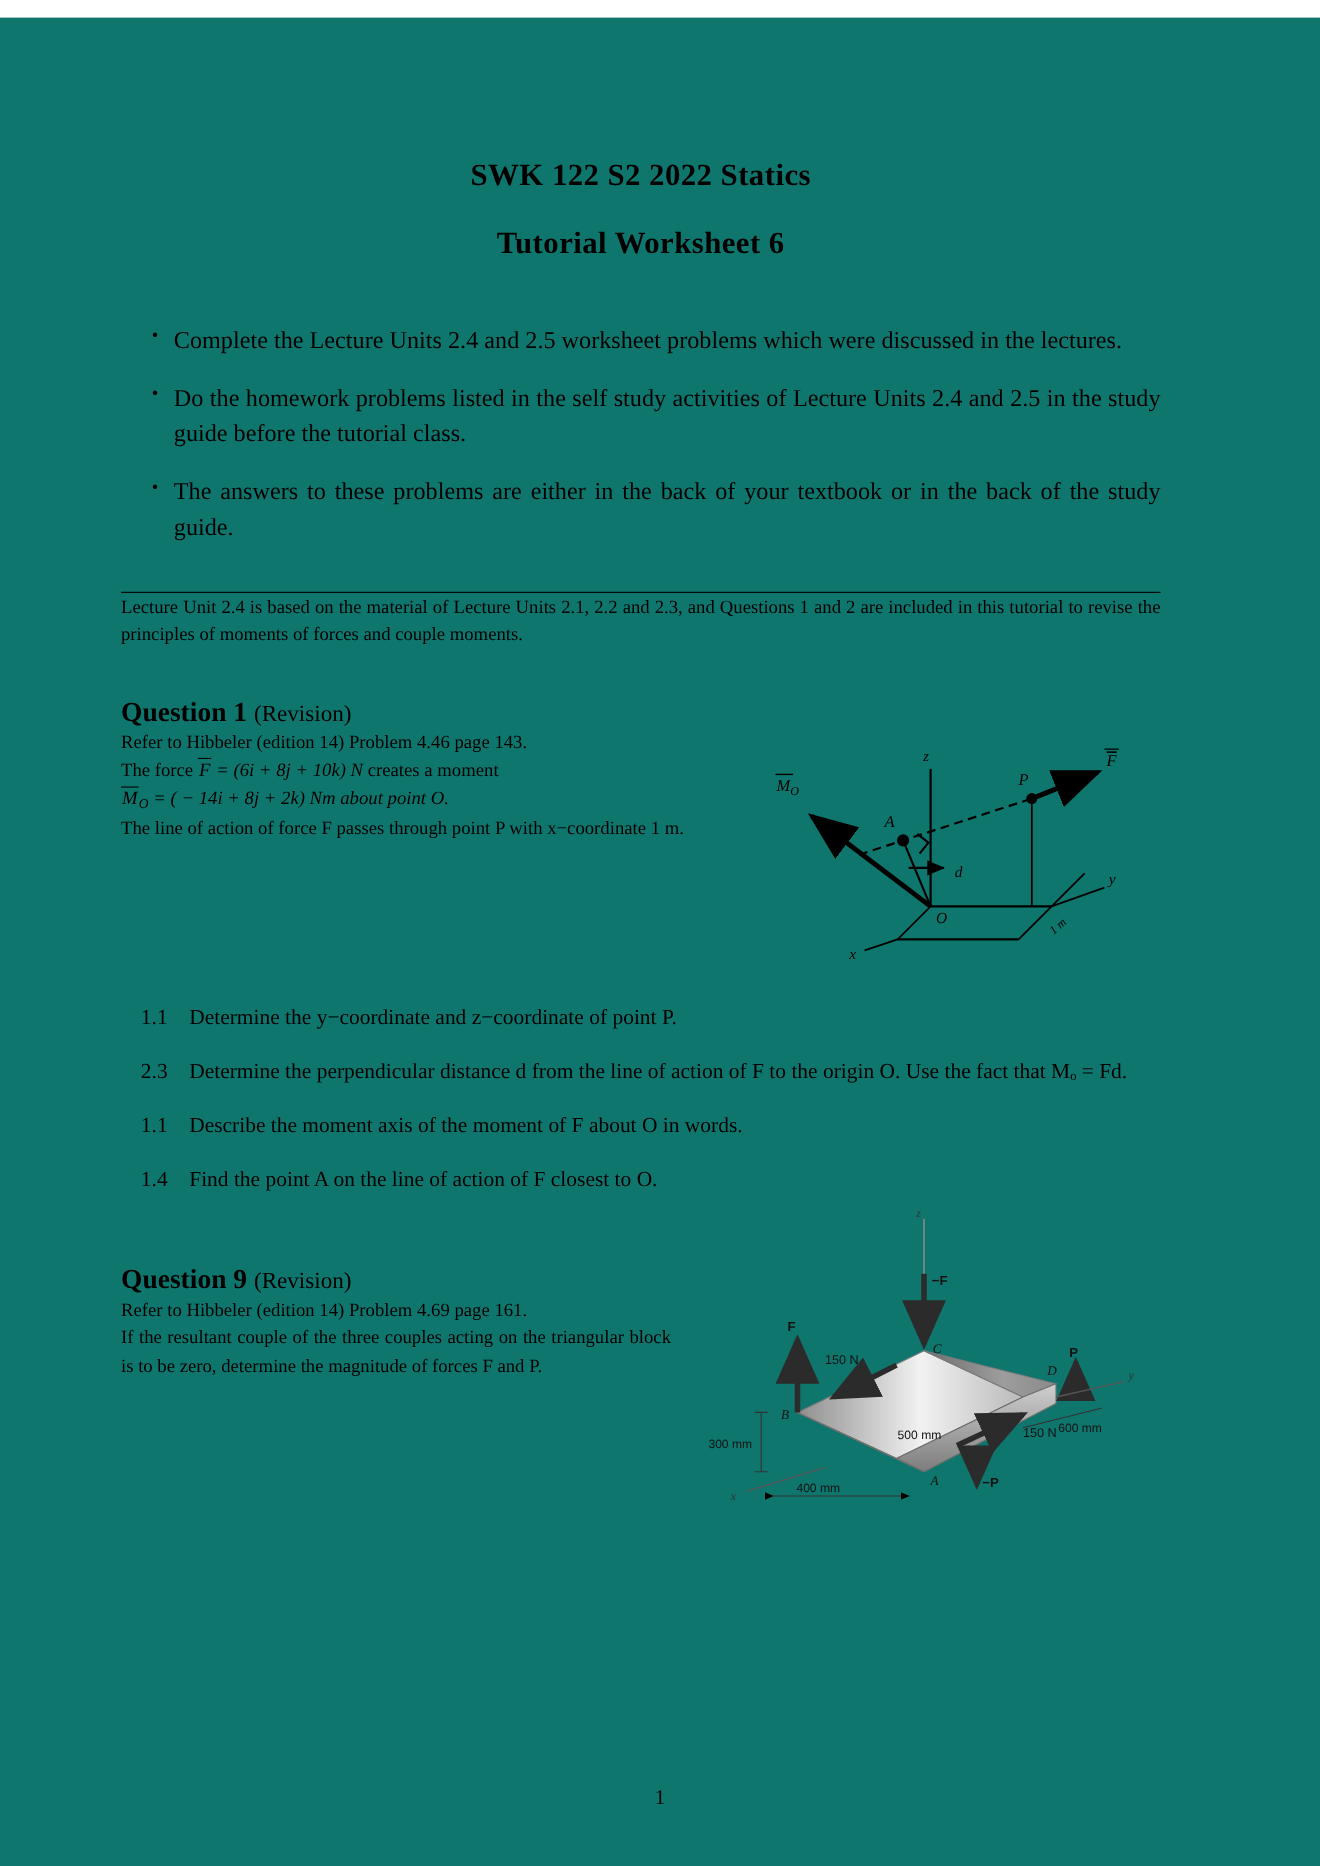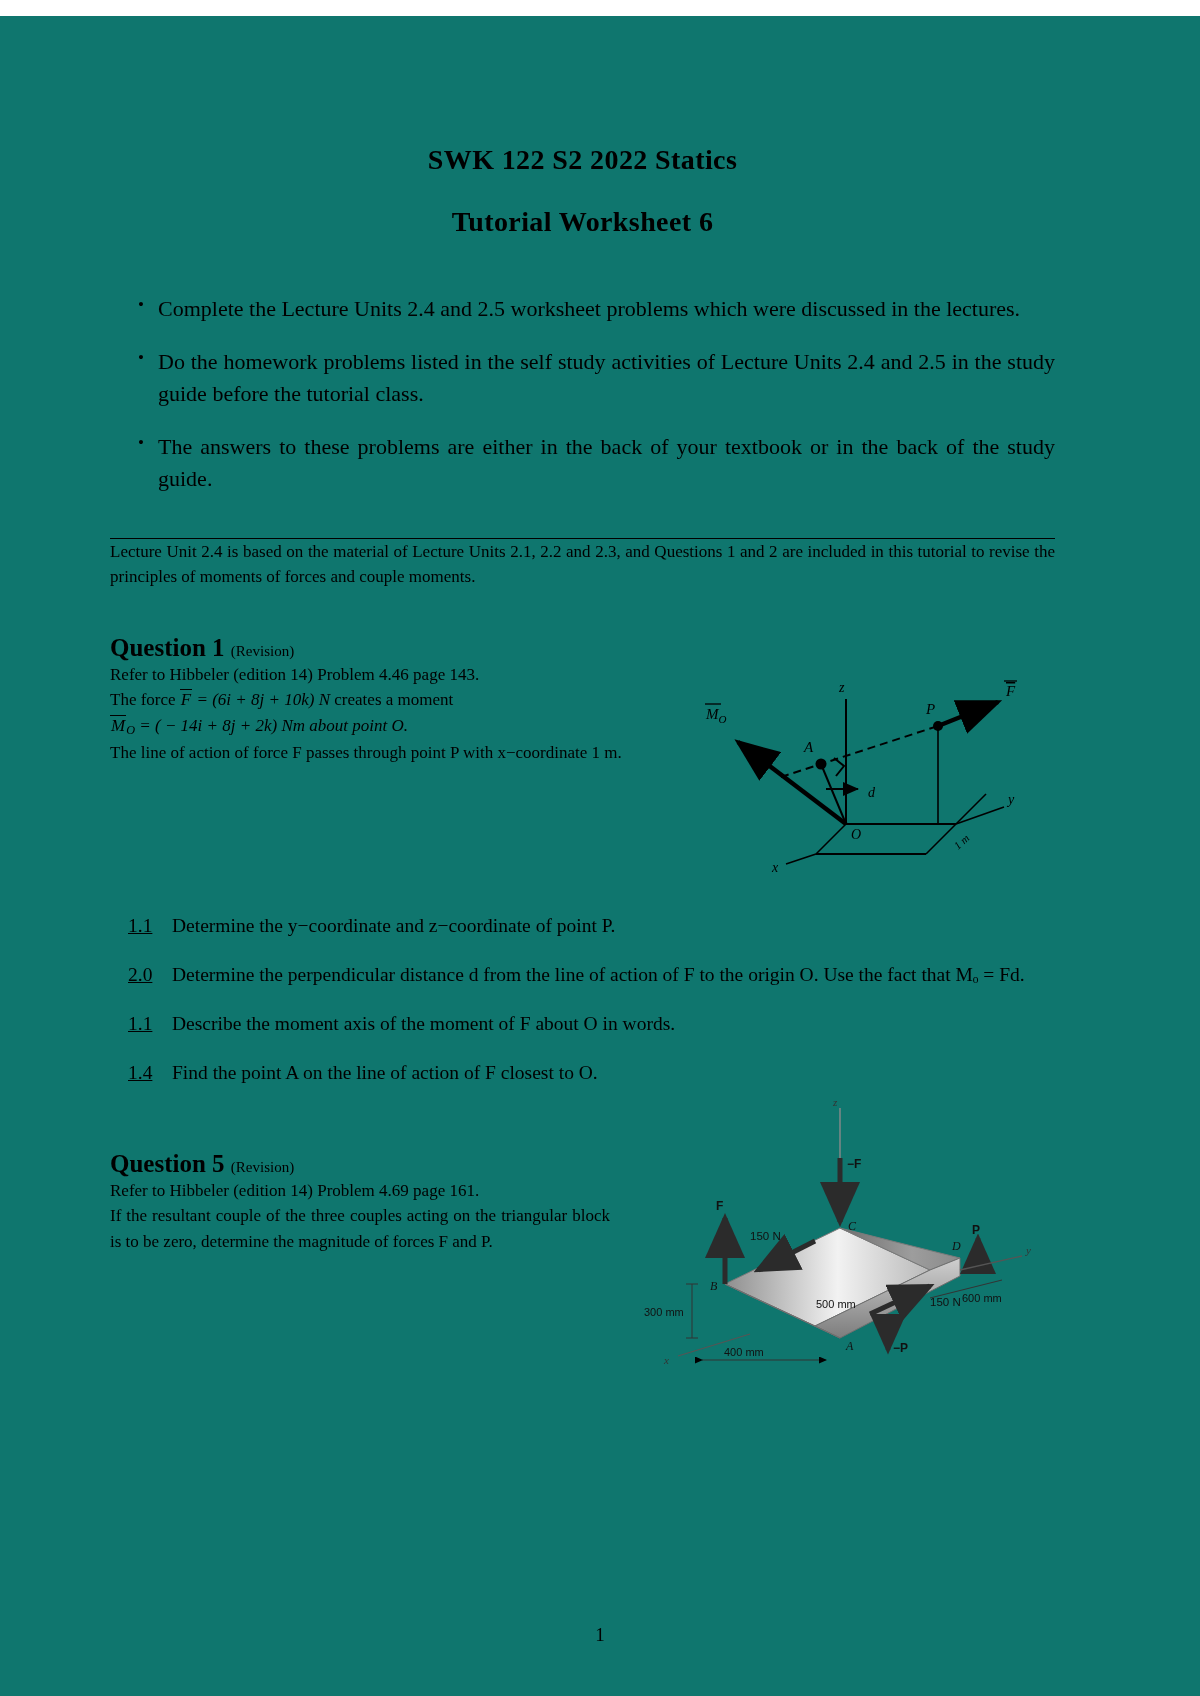--- a/index.html
+++ b/index.html
@@ -76,21 +76,21 @@
     margin: 0;
   }
   .intro-par { margin-top: 40px; }
 
   h2.qhead {
     font-size: 25px;
     font-weight: bold;
     margin: 44px 0 0 0;
   }
   h2.qhead .rev {
-    font-size: 15px;
+    font-size: 21px;
     font-weight: normal;
   }
 
   .mt-refer { margin-top: 32px; }
   .mt-par   { margin-top: 26px; }
 
   
   .q1-block {
     position: relative;
     min-height: 215px;
@@ -108,21 +108,20 @@
     font-size: 19.5px;
     line-height: 1.5;
     padding-left: 62px;
     margin-bottom: 20px;
     text-align: justify;
   }
   ol.subq li .num {
     position: absolute;
     left: 18px;
     top: 0;
-    text-decoration: underline;
   }
   .vec {
     position: relative;
     font-style: italic;
     padding: 0 1px;
     border-top: 1.3px solid #000;
     display: inline-block;
     line-height: 1.12;
   }
   .sub {
@@ -264,35 +263,35 @@
         </svg>
       </div>
     </div>
 
     <ol class="subq">
       <li>
         <span class="num">1.1</span>
         <span>Determine the y−coordinate and z−coordinate of point P.</span>
       </li>
       <li>
-        <span class="num">2.0</span>
+        <span class="num">2.3</span>
         <span>Determine the perpendicular distance d from the line of action of F to the origin O. Use the fact that Mₒ = Fd.</span>
       </li>
       <li>
         <span class="num">1.1</span>
         <span>Describe the moment axis of the moment of F about O in words.</span>
       </li>
       <li>
         <span class="num">1.4</span>
         <span>Find the point A on the line of action of F closest to O.</span>
       </li>
     </ol>
 
     <h2 class="qhead" style="margin-top:62px">
-      <span>Question 5</span>
+      <span>Question 9</span>
       <span class="rev">(Revision)</span>
     </h2>
 
     <div class="q2-block">
       <div class="q2-text">
         <p class="body mt-refer">Refer to Hibbeler (edition 14) Problem 4.69 page 161.</p>
         <p class="body mt-par">If the resultant couple of the three couples acting on the triangular block is to be zero, determine the magnitude of forces F and P.</p>
       </div>
 
       <div class="fig2">

